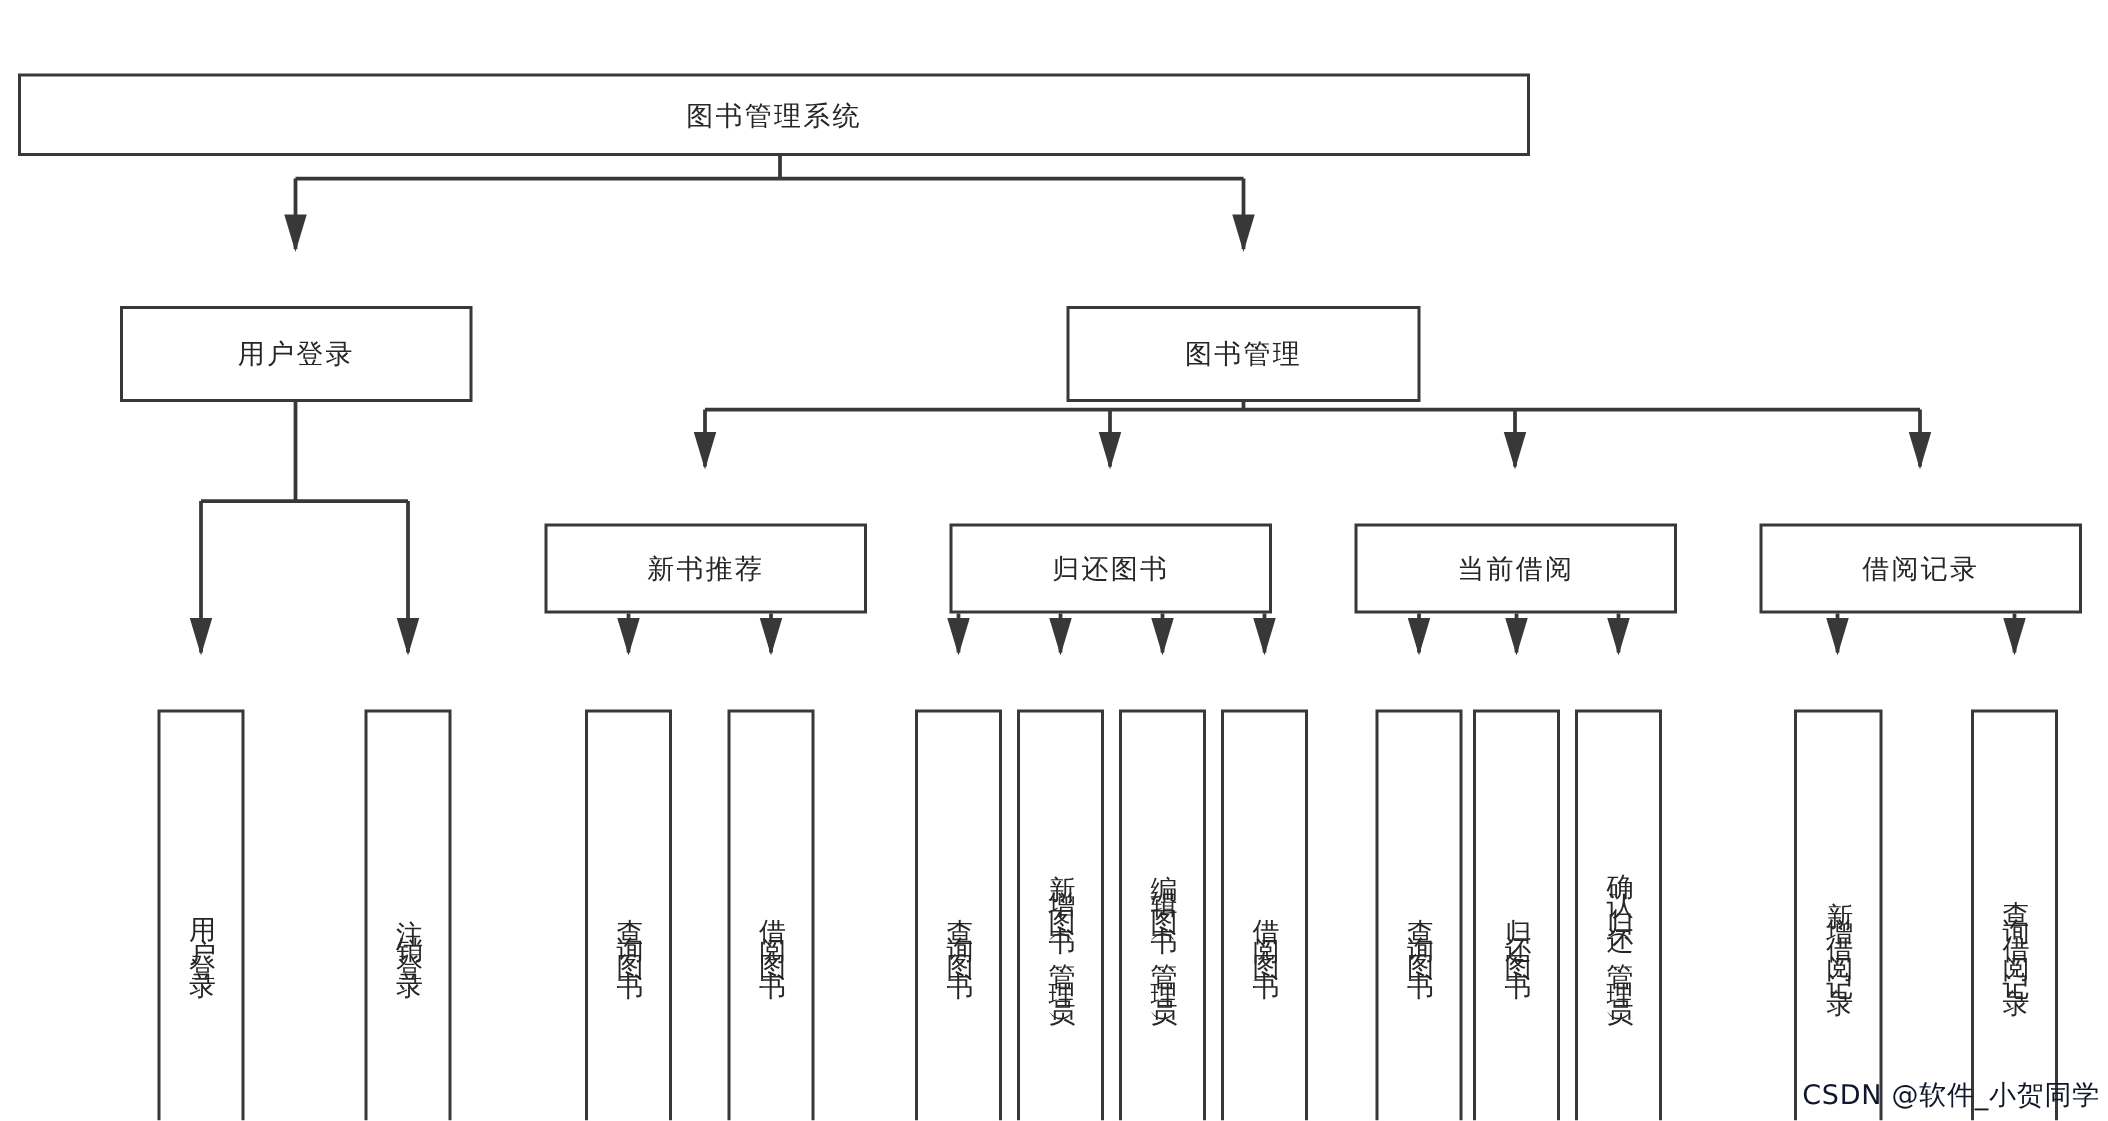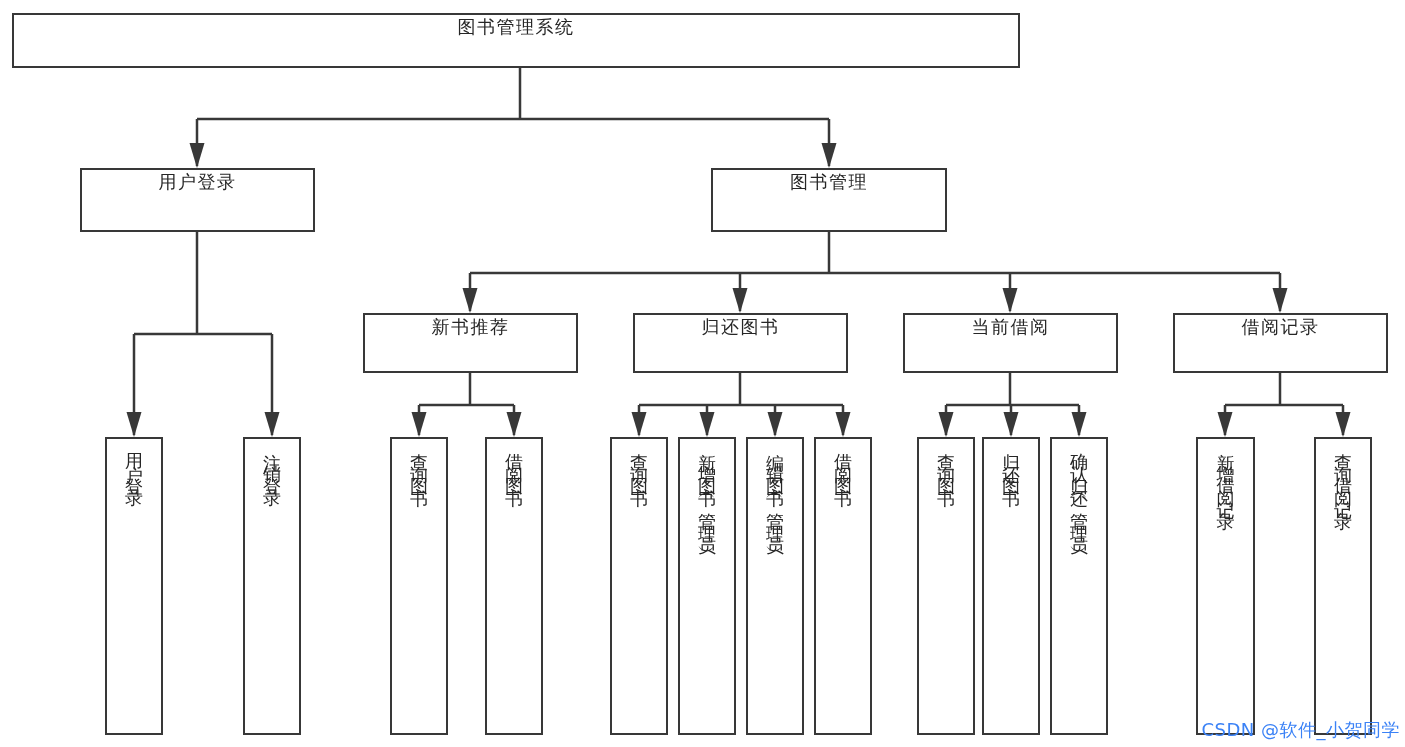--- a/index.html
+++ b/index.html
@@ -16,40 +16,42 @@
     left: 0; top: 0;
     width: 1405px; height: 747px;
     z-index: 0;
   }
   .node {
     position: absolute;
     box-sizing: border-box;
     background: #ffffff;
     border: 2.5px solid #383838;
     display: flex;
+    align-items: center;
     justify-content: center;
     color: #262626;
     z-index: 1;
+    margin-top: 36px;
   }
   .node.h { font-size: 18px; letter-spacing: 1.5px; }
   .node.v { font-size: 18px; }
   .node.v .lbl {
     writing-mode: vertical-rl;
     text-orientation: mixed;
     letter-spacing: 12px;
     line-height: 1;
     white-space: nowrap;
   }
   .watermark {
     position: absolute;
     right: 5px;
     bottom: 5px;
     z-index: 5;
     font-size: 18px;
-    color: #3b82f6;
+    color: #0f172a;
     letter-spacing: 0.5px;
   }
 </style>
 </head>
 <body>
 
 <div class="stage">
 
   <svg class="connector-layer" width="1405" height="747" viewBox="0 0 1405 747" xmlns="http://www.w3.org/2000/svg">
     <g stroke="#383838" stroke-width="2.5" fill="none">

